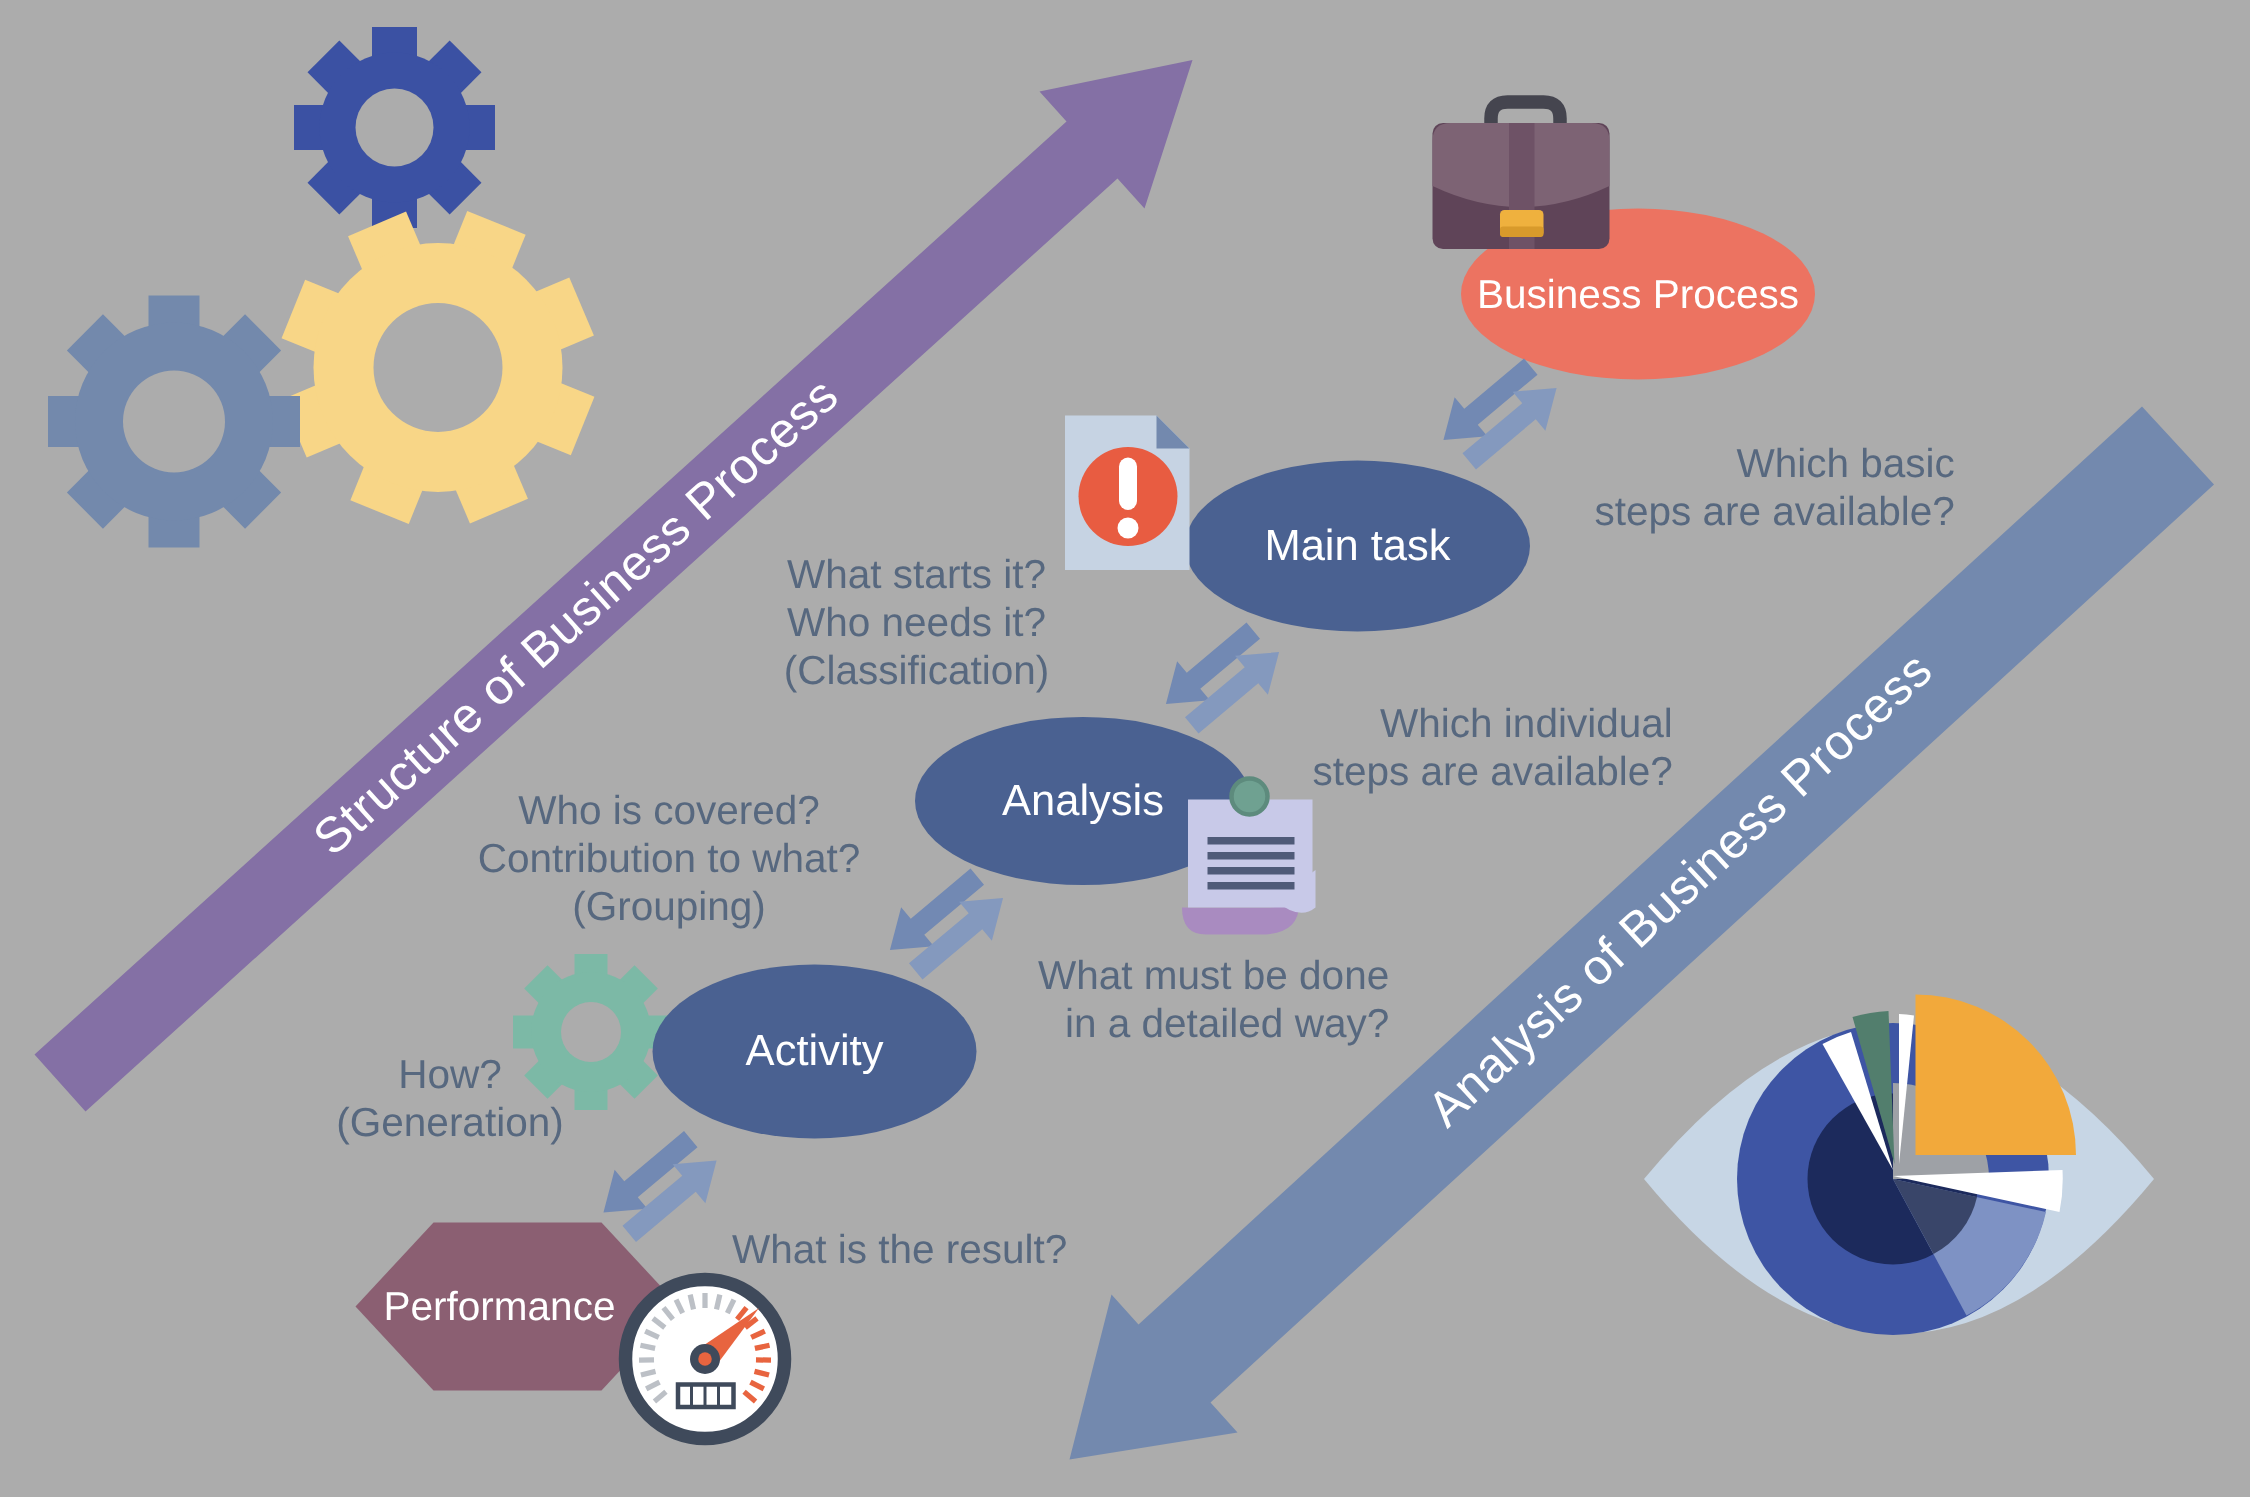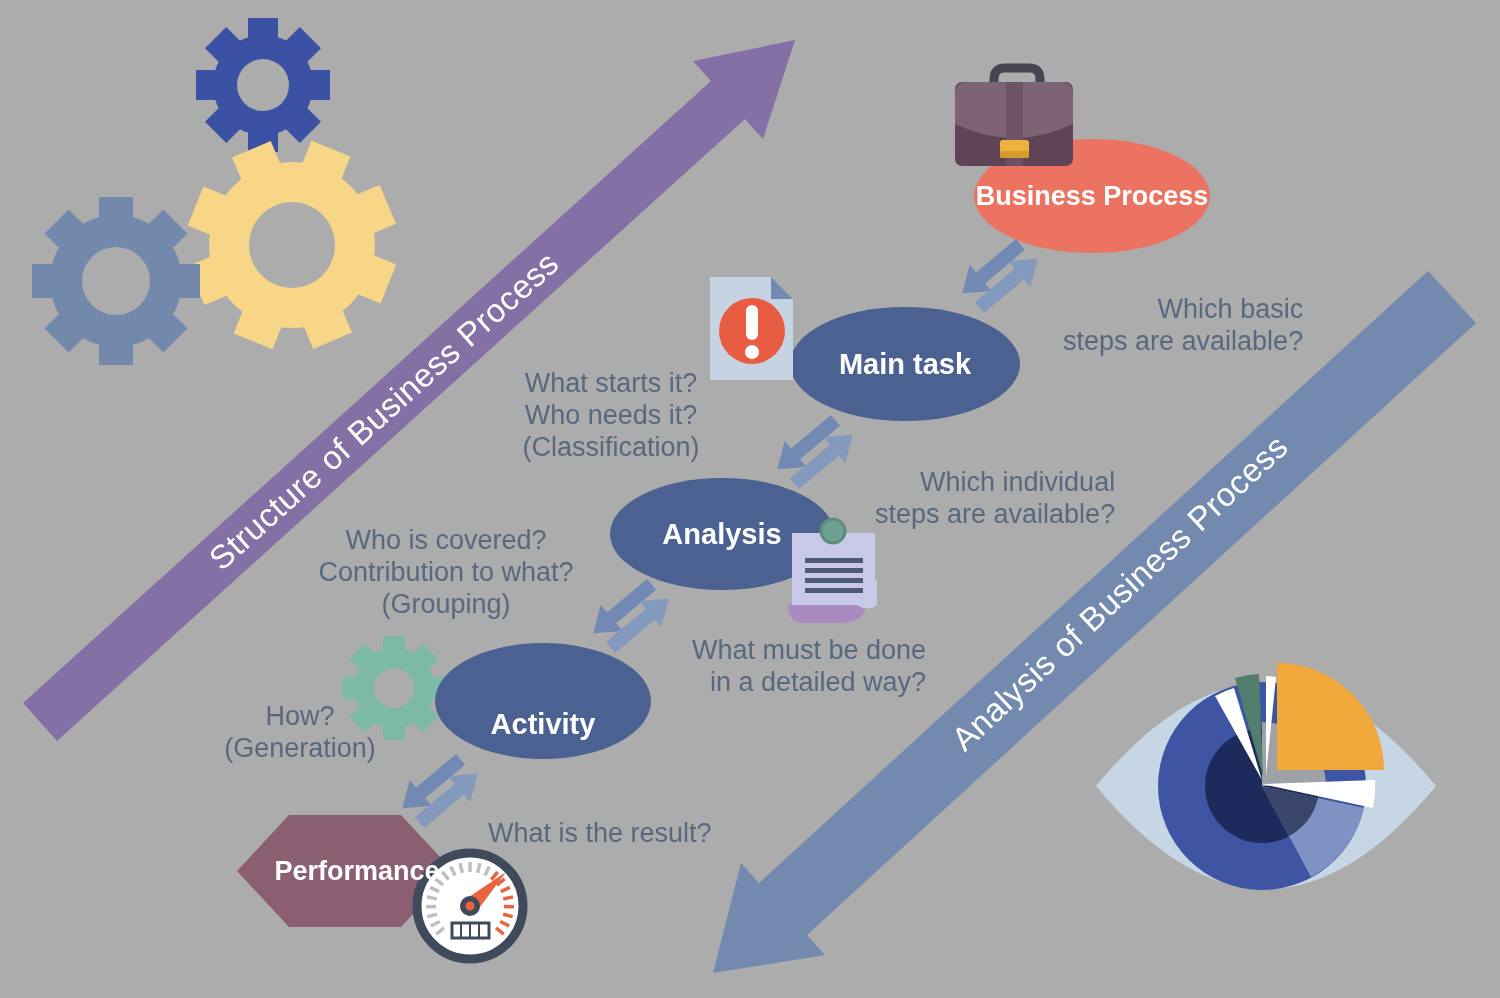--- a/index.html
+++ b/index.html
@@ -18,21 +18,20 @@
     line-height:32px;
     white-space:pre-line;
   }
   .anno.center{transform:translateX(-50%);text-align:center;}
   .anno.left{text-align:right;}
   .node-label{
     position:absolute;
     color:#FFFFFF;
     text-align:center;
     font-size:29px;
-    font-weight:bold;
   }
   .arrow-label{
     position:absolute;
     width:640px;height:44px;line-height:44px;
     color:#FFFFFF;text-align:center;
     font-size:33px;letter-spacing:.5px;
     transform-origin:50% 50%;
   }
   #structure-label{left:64px;top:389px;transform:rotate(-42deg);}
   #analysis-label{left:800px;top:571px;transform:rotate(-43deg);}
@@ -195,22 +194,22 @@
     <path d="M1277,770 L1277,663 A107,107 0 0 1 1384,770 Z" fill="#F2A93B"></path>
   </g>
 </svg>
 
 <div class="arrow-label" id="structure-label">Structure of Business Process</div>
 <div class="arrow-label" id="analysis-label">Analysis of Business Process</div>
 
 <div class="node-label" style="left:974px;top:139px;width:236px;height:114px;line-height:114px;font-size:27px;">Business Process</div>
 <div class="node-label" style="left:790px;top:307px;width:230px;height:114px;line-height:114px;">Main task</div>
 <div class="node-label" style="left:610px;top:478px;width:224px;height:112px;line-height:112px;">Analysis</div>
-<div class="node-label" style="left:435px;top:666px;width:216px;height:116px;line-height:116px;">Activity</div>
-<div class="node-label" style="left:249px;top:815px;width:216px;height:112px;line-height:112px;font-size:27px;">Performance</div>
+<div class="node-label" style="left:435px;top:643px;width:216px;height:116px;line-height:116px;">Activity</div>
+<div class="node-label" style="left:225px;top:815px;width:216px;height:112px;line-height:112px;font-size:27px;">Performance</div>
 
 <div class="anno left" style="left:1063px;top:293px;">Which basic
 steps are available?</div>
 <div class="anno center" style="left:611px;top:367px;">What starts it?
 Who needs it?
 (Classification)</div>
 <div class="anno left" style="left:875px;top:466px;">Which individual
 steps are available?</div>
 <div class="anno center" style="left:446px;top:524px;">Who is covered?
 Contribution to what?

